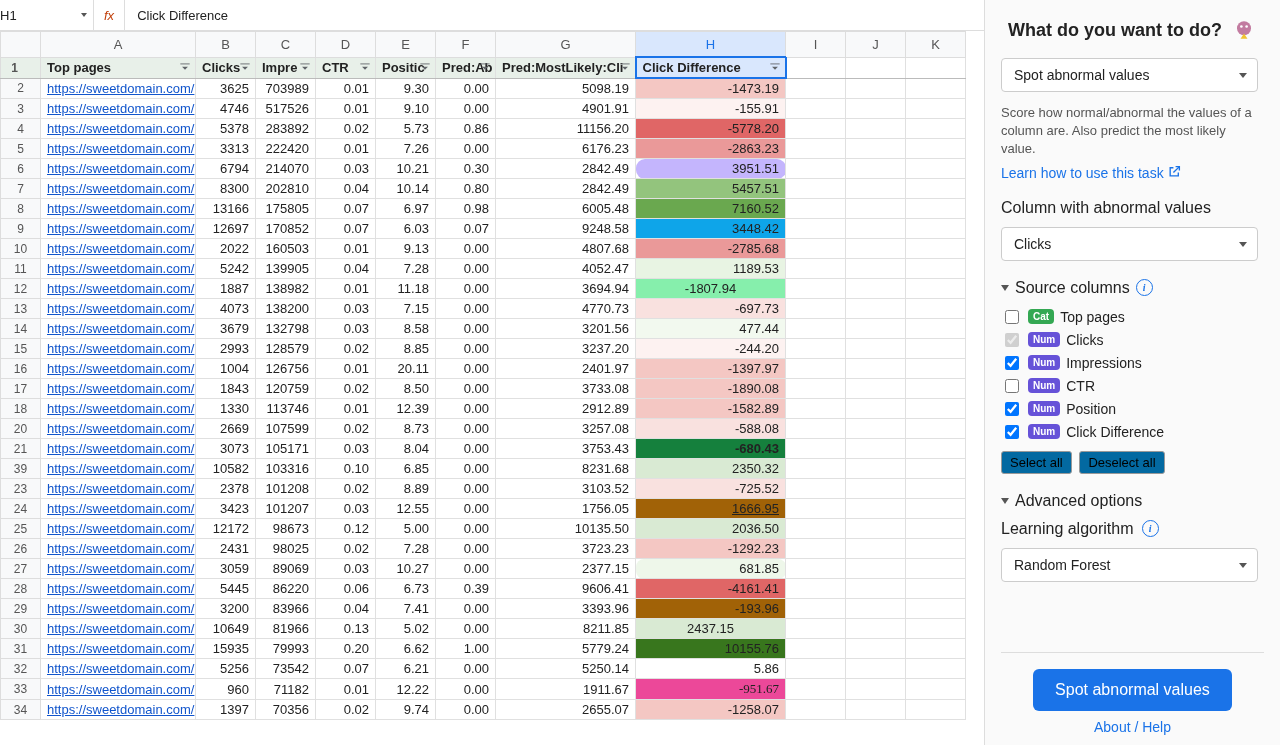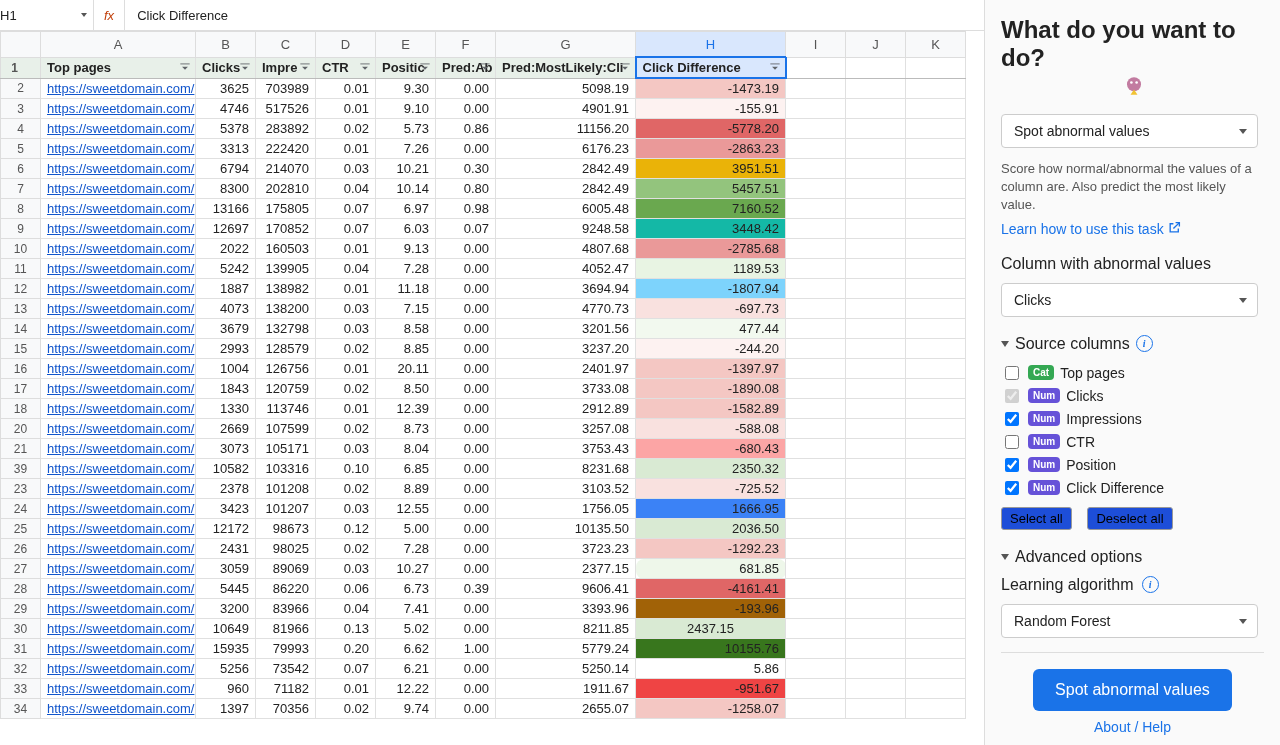--- a/index.html
+++ b/index.html
@@ -27,27 +27,26 @@
     box-sizing: border-box;
     display: flex;
     flex-direction: column;
   }
   .sidebar-scroll {
     overflow-y: auto;
     flex: 1;
     padding-right: 6px;
   }
   .sidebar h2 {
-    font-size: 24px;
+    font-size: 18px;
     font-weight: 600;
     margin: 6px 0 14px 0;
     display: flex;
     align-items: center;
     justify-content: flex-end;
-    flex-direction: column;
   }
   .mascot {
     width: 28px;
     height: 28px;
     flex: 0 0 28px;
     margin-left: 8px;
   }
   .select-box {
     width: 100%;
     background: #fff;
@@ -136,27 +135,27 @@
     display: inline-block;
     font-size: 10px;
     font-weight: 600;
     color: #fff;
     padding: 2px 5px;
     border-radius: 4px;
   }
   .badge-cat { background: #34a853; }
   .badge-num { background: #6652d8; }
   .small-btn {
-    background: #1d4ed8;
+    background: #0369a1;
     border: 1px solid #999;
     border-radius: 3px;
     padding: 3px 8px;
     font-size: 13px;
     cursor: pointer;
-    margin-right: 12px;
+    margin-right: 4px;
     margin-top: 6px;
   }
   .run-btn {
     display: block;
     margin: 16px auto 8px auto;
     background: #1a73e8;
     color: #fff;
     border: none;
     padding: 12px 22px;
     border-radius: 6px;
@@ -460,21 +459,21 @@
             </tr>
             <tr>
               <td class="row-num">6</td>
               <td class="link">https://sweetdomain.com/</td>
               <td class="num">6794</td>
               <td class="num">214070</td>
               <td class="num">0.03</td>
               <td class="num">10.21</td>
               <td class="num">0.30</td>
               <td class="num">2842.49</td>
-              <td class="num" style="background: #eab308;">3951.51</td>
+              <td class="num" style="background: #c4b5fd; border-radius: 9px;">3951.51</td>
               <td></td>
               <td></td>
               <td></td>
             </tr>
             <tr>
               <td class="row-num">7</td>
               <td class="link">https://sweetdomain.com/</td>
               <td class="num">8300</td>
               <td class="num">202810</td>
               <td class="num">0.04</td>
@@ -502,21 +501,21 @@
             </tr>
             <tr>
               <td class="row-num">9</td>
               <td class="link">https://sweetdomain.com/</td>
               <td class="num">12697</td>
               <td class="num">170852</td>
               <td class="num">0.07</td>
               <td class="num">6.03</td>
               <td class="num">0.07</td>
               <td class="num">9248.58</td>
-              <td class="num" style="background: #14b8a6;">3448.42</td>
+              <td class="num" style="background: #0ea5e9;">3448.42</td>
               <td></td>
               <td></td>
               <td></td>
             </tr>
             <tr>
               <td class="row-num">10</td>
               <td class="link">https://sweetdomain.com/</td>
               <td class="num">2022</td>
               <td class="num">160503</td>
               <td class="num">0.01</td>
@@ -544,21 +543,21 @@
             </tr>
             <tr>
               <td class="row-num">12</td>
               <td class="link">https://sweetdomain.com/</td>
               <td class="num">1887</td>
               <td class="num">138982</td>
               <td class="num">0.01</td>
               <td class="num">11.18</td>
               <td class="num">0.00</td>
               <td class="num">3694.94</td>
-              <td class="num" style="background: #7dd3fc;">-1807.94</td>
+              <td class="num" style="background: #86efac; text-align: center;">-1807.94</td>
               <td></td>
               <td></td>
               <td></td>
             </tr>
             <tr>
               <td class="row-num">13</td>
               <td class="link">https://sweetdomain.com/</td>
               <td class="num">4073</td>
               <td class="num">138200</td>
               <td class="num">0.03</td>
@@ -656,21 +655,21 @@
             </tr>
             <tr>
               <td class="row-num">21</td>
               <td class="link">https://sweetdomain.com/</td>
               <td class="num">3073</td>
               <td class="num">105171</td>
               <td class="num">0.03</td>
               <td class="num">8.04</td>
               <td class="num">0.00</td>
               <td class="num">3753.43</td>
-              <td class="num" style="background: #fca5a5;">-680.43</td>
+              <td class="num" style="background: #15803d; font-weight: bold;">-680.43</td>
               <td></td>
               <td></td>
               <td></td>
             </tr>
             <tr>
               <td class="row-num">39</td>
               <td class="link">https://sweetdomain.com/</td>
               <td class="num">10582</td>
               <td class="num">103316</td>
               <td class="num">0.10</td>
@@ -698,21 +697,21 @@
             </tr>
             <tr>
               <td class="row-num">24</td>
               <td class="link">https://sweetdomain.com/</td>
               <td class="num">3423</td>
               <td class="num">101207</td>
               <td class="num">0.03</td>
               <td class="num">12.55</td>
               <td class="num">0.00</td>
               <td class="num">1756.05</td>
-              <td class="num" style="background: #3b82f6;">1666.95</td>
+              <td class="num" style="background: #a16207; text-decoration: underline;">1666.95</td>
               <td></td>
               <td></td>
               <td></td>
             </tr>
             <tr>
               <td class="row-num">25</td>
               <td class="link">https://sweetdomain.com/</td>
               <td class="num">12172</td>
               <td class="num">98673</td>
               <td class="num">0.12</td>
@@ -824,21 +823,21 @@
             </tr>
             <tr>
               <td class="row-num">33</td>
               <td class="link">https://sweetdomain.com/</td>
               <td class="num">960</td>
               <td class="num">71182</td>
               <td class="num">0.01</td>
               <td class="num">12.22</td>
               <td class="num">0.00</td>
               <td class="num">1911.67</td>
-              <td class="num" style="background: #ef4444;">-951.67</td>
+              <td class="num" style="background: #ec4899; font-family: Liberation Serif, serif;">-951.67</td>
               <td></td>
               <td></td>
               <td></td>
             </tr>
             <tr>
               <td class="row-num">34</td>
               <td class="link">https://sweetdomain.com/</td>
               <td class="num">1397</td>
               <td class="num">70356</td>
               <td class="num">0.02</td>

